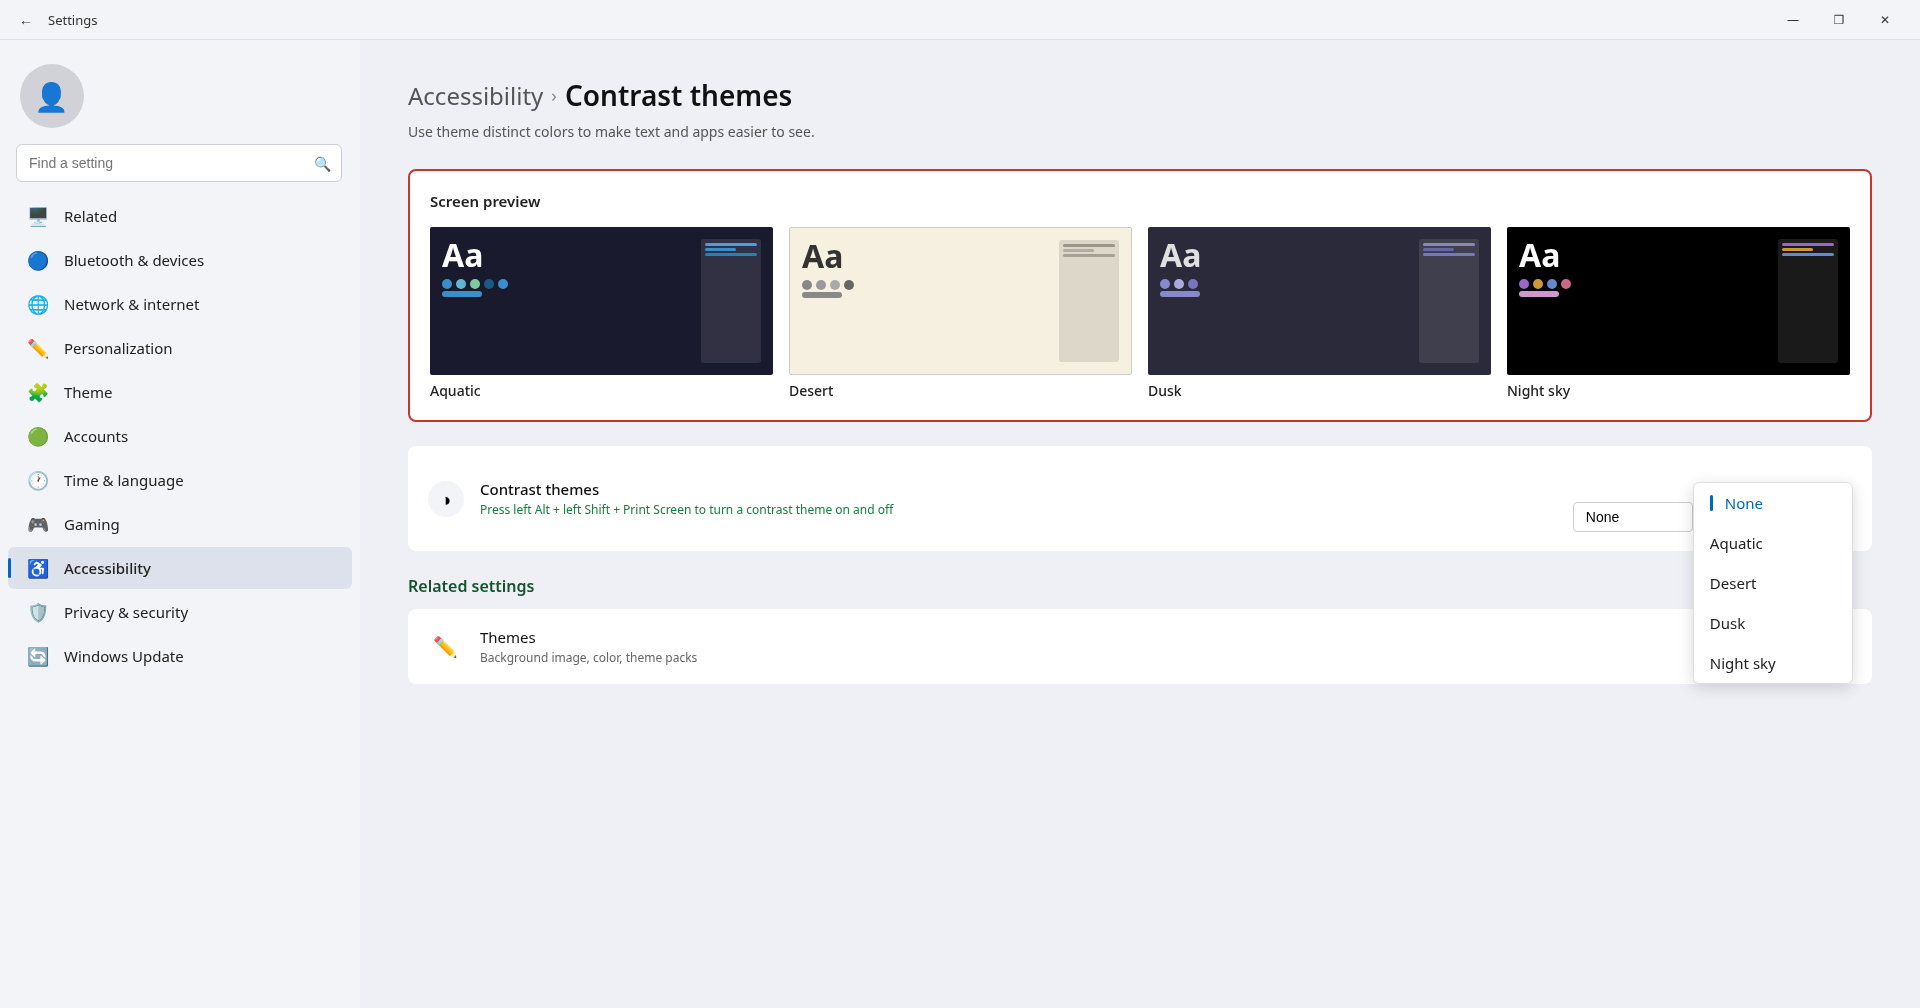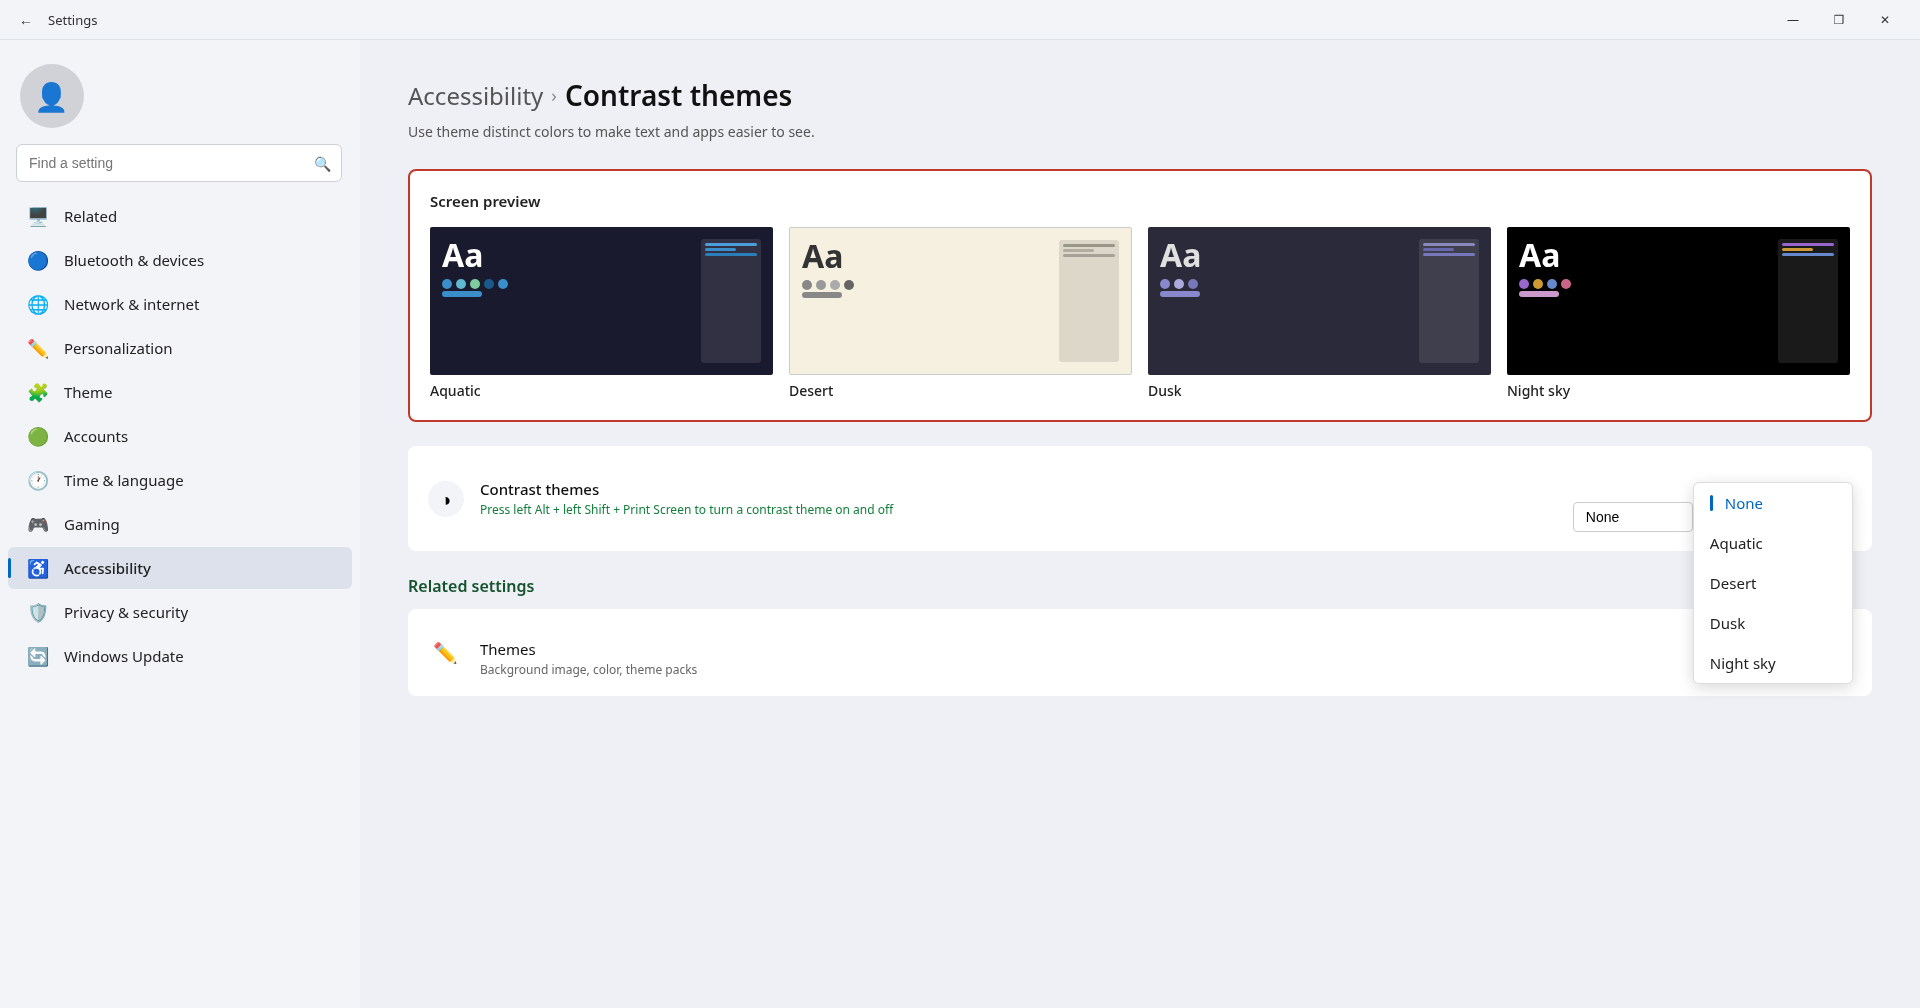--- a/index.html
+++ b/index.html
@@ -378,21 +378,21 @@
       cursor: pointer;
     }
     .related-row:last-child { border-bottom: none; }
     .related-icon {
       width: 36px; height: 36px;
       display: flex; align-items: center; justify-content: center;
       font-size: 20px;
       flex-shrink: 0;
       color: #666;
     }
-    .related-text { flex: 1; margin-top: 12px; }
+    .related-text { flex: 1; }
     .related-title { font-size: 15px; color: #111; }
     .related-desc { font-size: 12px; color: #666; margin-top: 2px; }
     .related-arrow { color: #888; font-size: 16px; }
 
     
     .aq-aa { color: #fff; }
     .aq-dot1 { background: #3a8fca; }
     .aq-dot2 { background: #5db8d0; }
     .aq-dot3 { background: #7ecba0; }
     .aq-dot4 { background: #1a5a8a; }

